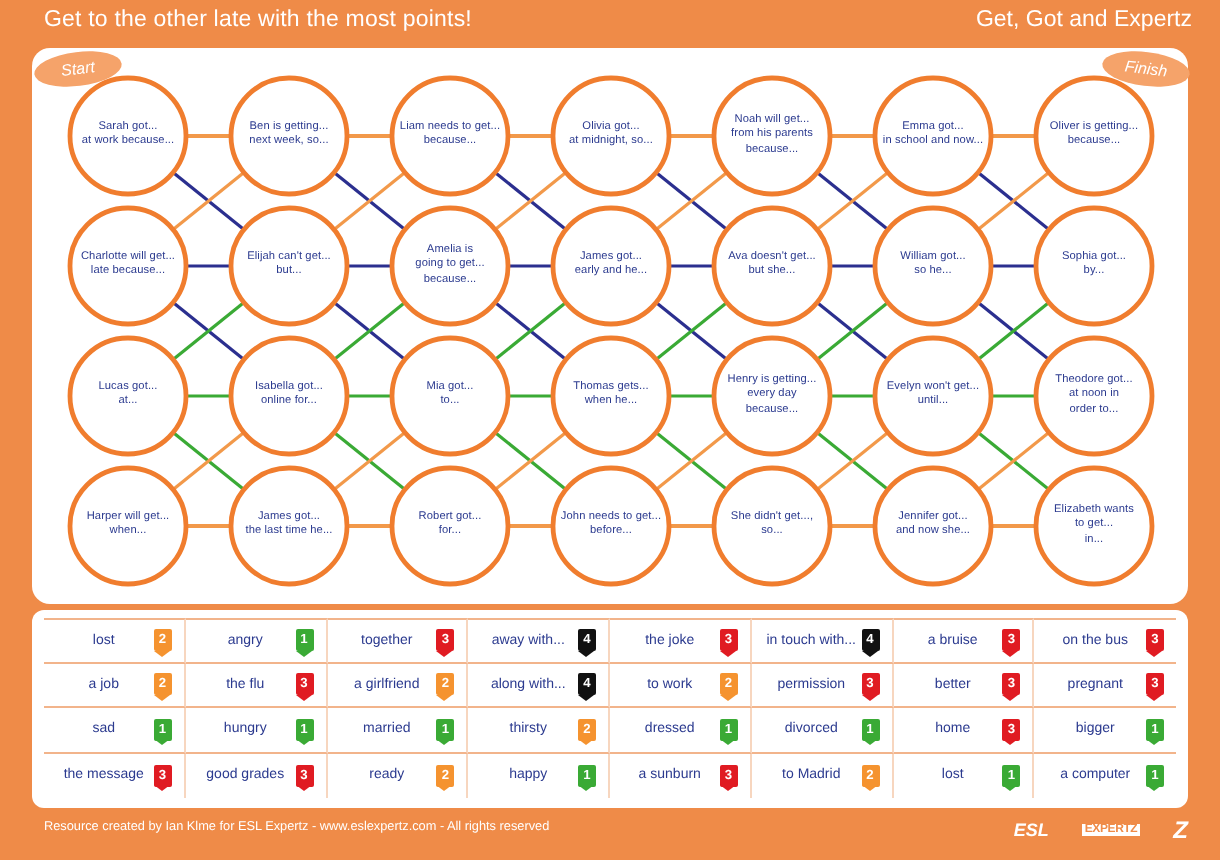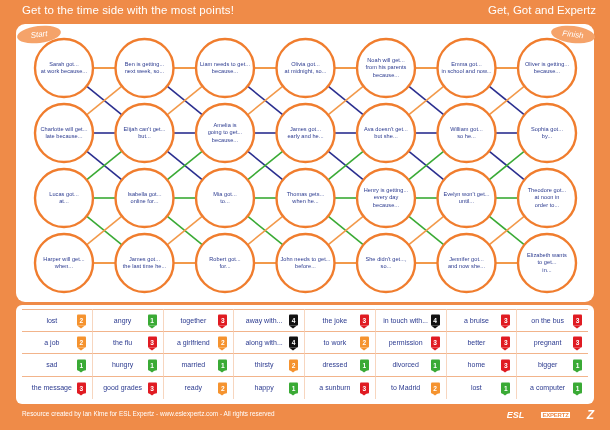--- a/index.html
+++ b/index.html
@@ -100,21 +100,21 @@
     font-style:normal;letter-spacing:-.2px;
   }
   .logo .z{font-size:12px;font-weight:bold;}
 </style>
 </head>
 <body>
 
 <div id="stage">
 
   <div class="hdr">
-    <div class="hdr-title">Get to the time side with the most points!</div>
+    <div class="hdr-title">Get to the other late with the most points!</div>
     <div class="hdr-sub">Get, Got and Expertz</div>
   </div>
 
   <div class="board"></div>
 
   <svg class="net" viewBox="0 0 578 278" id="net-svg">
       <line x1="77" y1="44" x2="99.5" y2="44" stroke="#f2994a" stroke-width="2"></line>
       <line x1="157.5" y1="44" x2="180" y2="44" stroke="#f2994a" stroke-width="2"></line>
       <line x1="238" y1="44" x2="260.5" y2="44" stroke="#f2994a" stroke-width="2"></line>
       <line x1="318.5" y1="44" x2="341" y2="44" stroke="#f2994a" stroke-width="2"></line>

